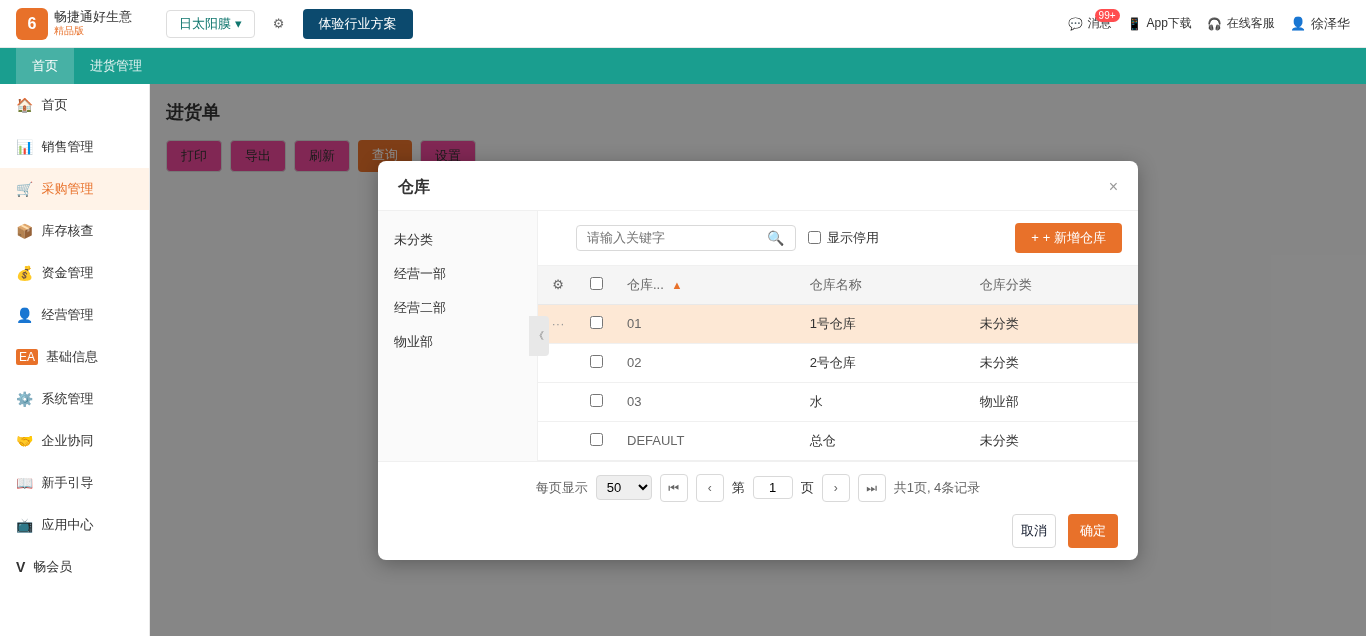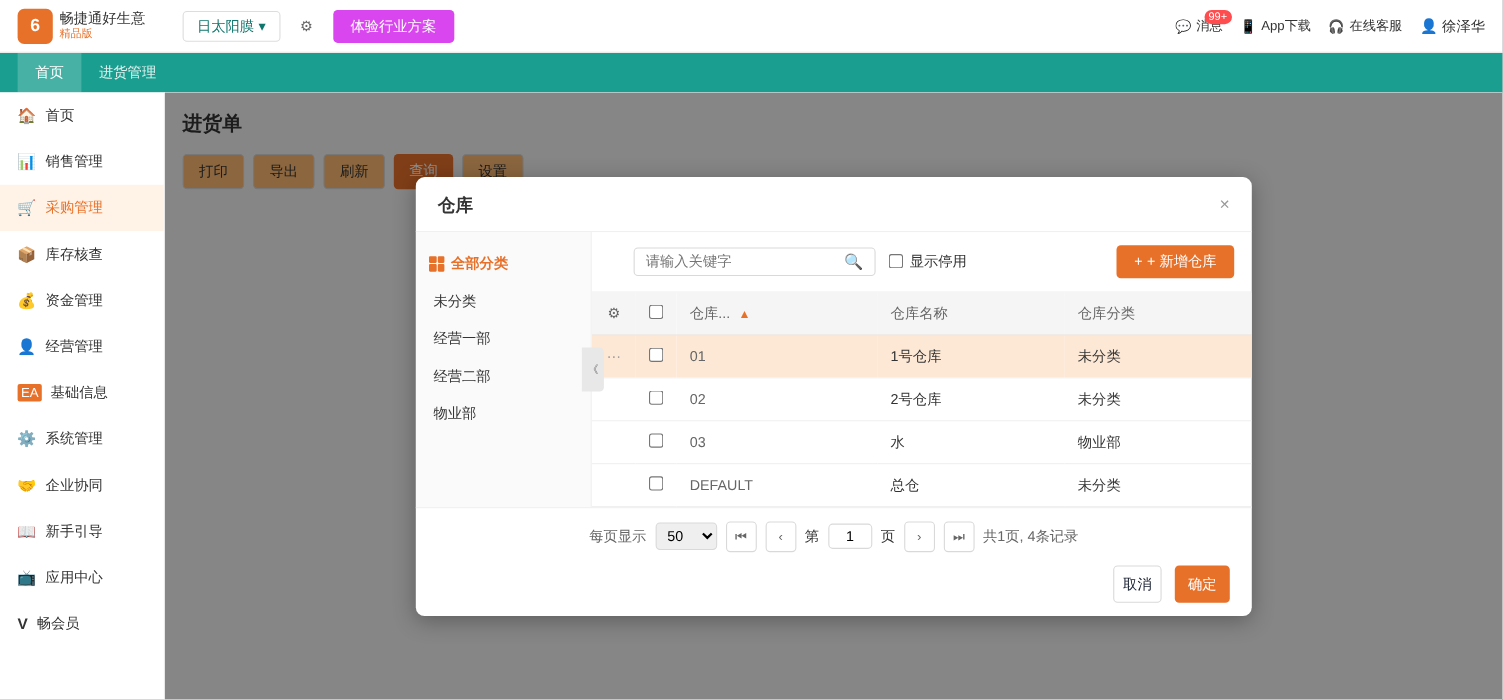--- a/index.html
+++ b/index.html
@@ -36,21 +36,21 @@
     }
     .header-select {
       display: flex; align-items: center; gap: 4px;
       padding: 4px 12px;
       border: 1px solid #ddd;
       border-radius: 4px;
       cursor: pointer;
       color: #0f766e;
     }
     .header-btn-try {
-      background: #d946ef;
+      background: #0c4a6e;
       color: white;
       padding: 6px 16px;
       border-radius: 4px;
       cursor: pointer;
       font-size: 13px;
     }
     .header-gear {
       width: 32px; height: 32px;
       display: flex; align-items: center; justify-content: center;
       cursor: pointer; color: #666;
@@ -358,21 +358,21 @@
       color: #333;
       margin-bottom: 16px;
     }
     .behind-toolbar {
       display: flex; gap: 8px; margin-bottom: 12px;
     }
     .behind-btn {
       padding: 6px 14px;
       border-radius: 4px;
       border: 1px solid #d9d9d9;
-      background: #fdba74;
+      background: #ec4899;
       cursor: pointer;
       font-size: 13px;
       color: #333;
     }
     .behind-btn-primary {
       background: #e8712a;
       color: white;
       border: none;
     }
   </style>
@@ -491,29 +491,20 @@
       <div class="modal">
 
         <div class="modal-header">
           <span class="modal-title">仓库</span>
           <span class="modal-close">×</span>
         </div>
 
         <div class="modal-body">
 
           <div class="modal-sidebar">
-            <div class="modal-sidebar-header">
-              <span style="display:inline-grid;grid-template-columns:1fr 1fr;gap:1px;width:14px;height:14px;">
-                <span style="background:#e8712a;border-radius:1px;display:block;"></span>
-                <span style="background:#e8712a;border-radius:1px;display:block;"></span>
-                <span style="background:#e8712a;border-radius:1px;display:block;"></span>
-                <span style="background:#e8712a;border-radius:1px;display:block;"></span>
-              </span>
-              <span>全部分类</span>
-            </div>
             <div class="cat-item">未分类</div>
             <div class="cat-item">经营一部</div>
             <div class="cat-item">经营二部</div>
             <div class="cat-item">物业部</div>
             <div class="collapse-btn">《</div>
           </div>
 
           <div class="modal-content-area">
 
             <div class="modal-toolbar">

